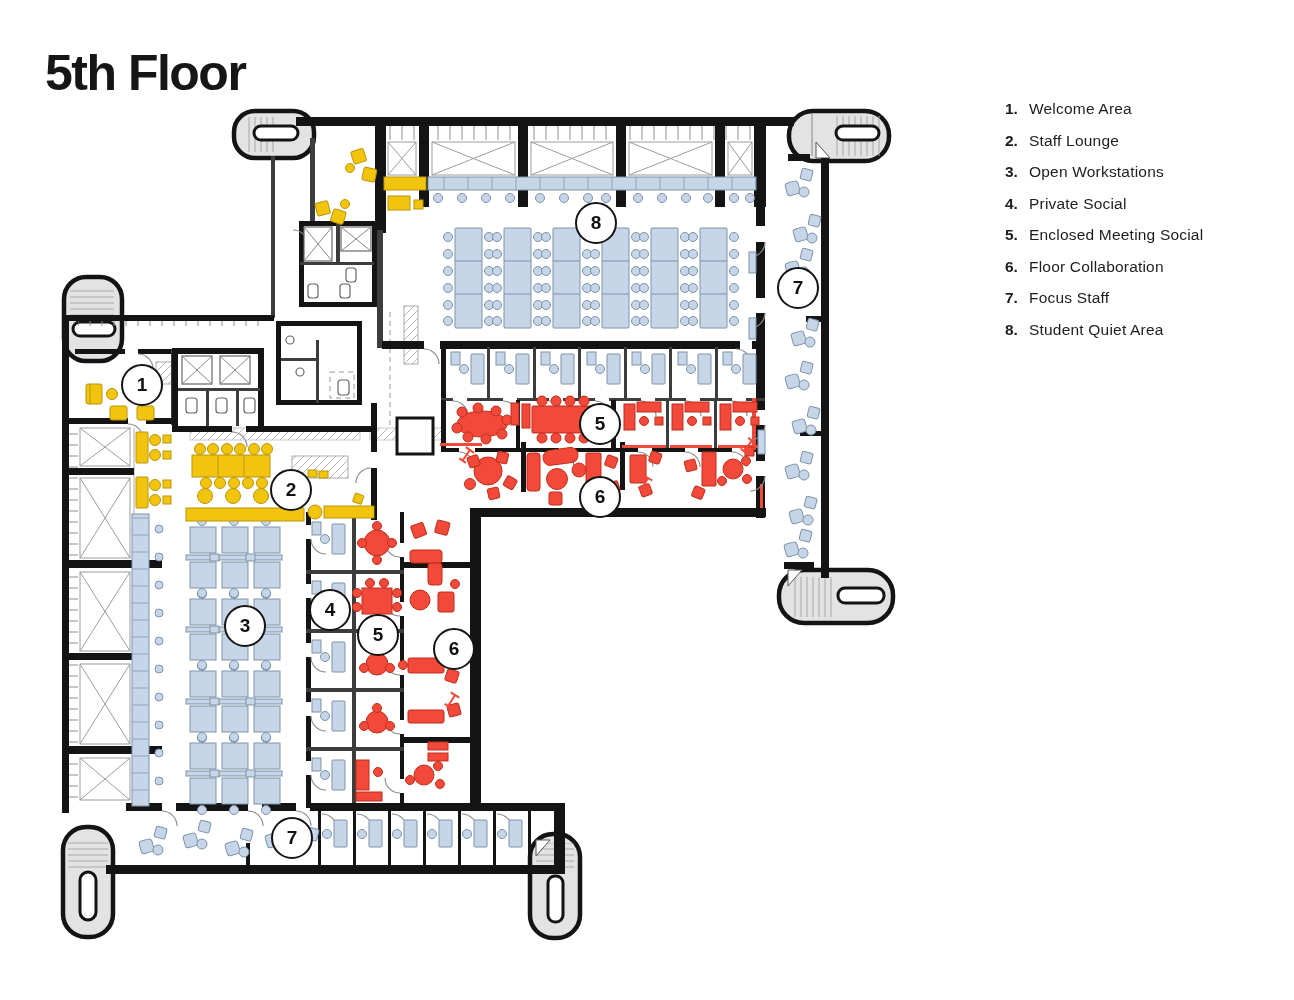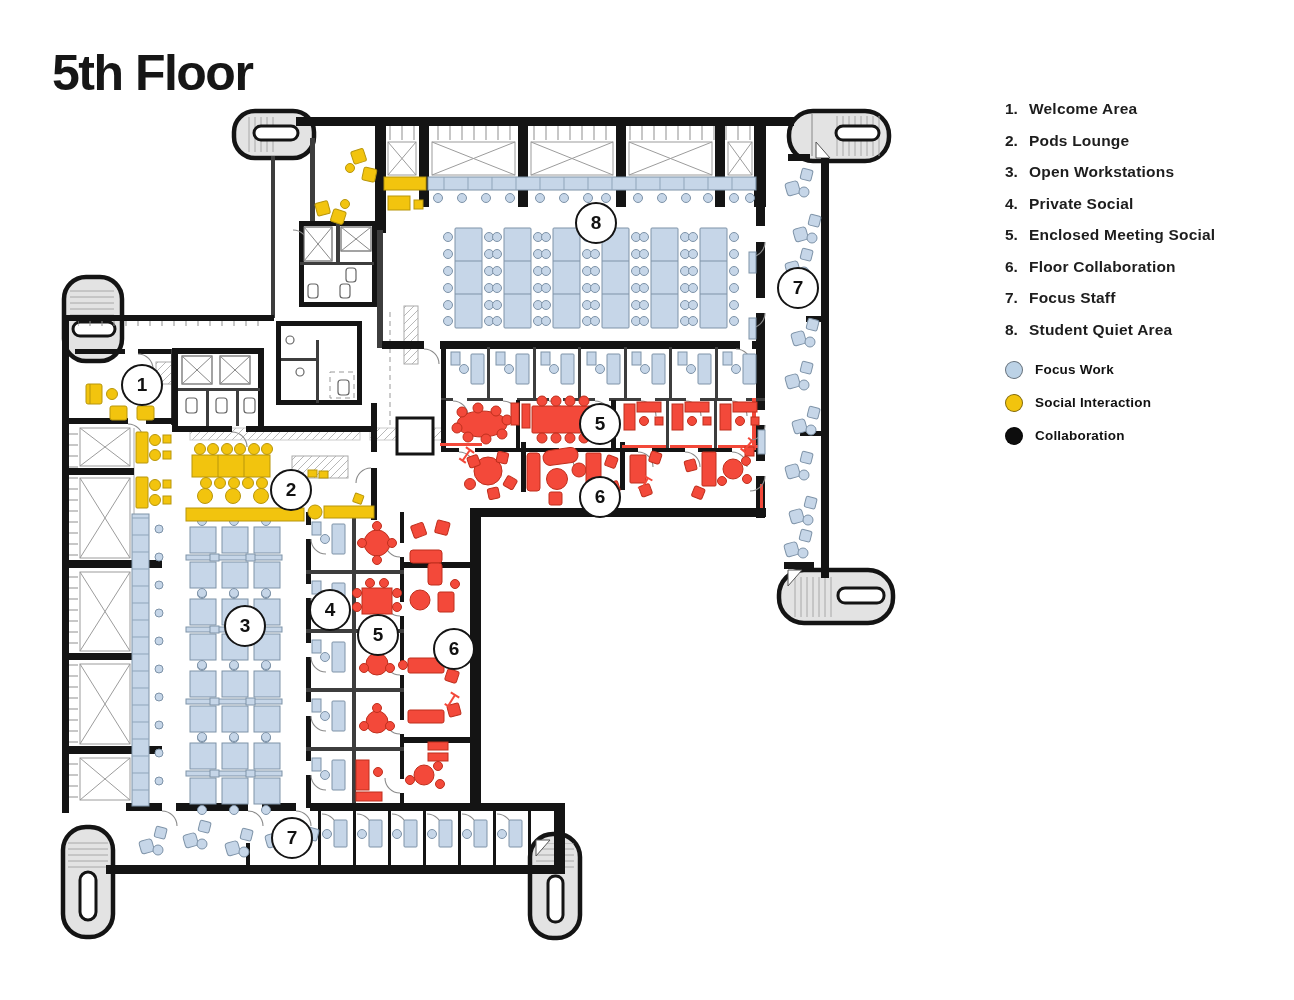--- a/index.html
+++ b/index.html
@@ -1,25 +1,25 @@
 <!DOCTYPE html>
 <html style="--c-focus: #c6d6e8; --c-social: #f2c40e; --c-collab: #f3493a;"><head>
 <meta charset="utf-8">
 <style>
   html,body{margin:0;padding:0;background:#fff;}
   body{font-family:"Liberation Sans","DejaVu Sans",sans-serif;}
   #stage{position:relative;width:1294px;height:1000px;background:#fff;overflow:hidden;}
   
-  .title{position:absolute;left:52px;top:44px;font-size:50px;font-weight:700;
+  .title{position:absolute;left:45px;top:44px;font-size:50px;font-weight:700;
          letter-spacing:-1.5px;color:#161616;}
   
   .legend{position:absolute;left:1005px;top:100px;width:260px;}
   .legend-row{display:flex;align-items:baseline;margin-bottom:13.5px;font-size:15.5px;color:#1d1d1d;}
   .legend-num{font-weight:700;width:24px;flex:0 0 24px;}
-  .legend-label{font-weight:700;letter-spacing:.2px;}
+  .legend-label{font-weight:400;letter-spacing:.2px;}
   .swatches{margin-top:22px;}
   .swatch-row{display:flex;align-items:center;margin-bottom:15px;}
   .swatch-dot{width:18px;height:18px;border-radius:50%;border:1px solid rgba(0,0,0,.45);
               margin-right:12px;flex:0 0 18px;box-sizing:border-box;}
   .swatch-label{font-size:13.5px;font-weight:700;color:#111;letter-spacing:.2px;}
   
   #plan{position:absolute;left:0;top:0;width:1294px;height:1000px;}
   .badge{position:absolute;width:38px;height:38px;margin-left:-19px;margin-top:-19px;
          border-radius:50%;background:#fff;border:2.5px solid #141414;z-index:6;
          display:flex;align-items:center;justify-content:center;
@@ -728,21 +728,21 @@
   </svg>
   <div class="badge" style="left: 140px; top: 383px;">1</div><div class="badge" style="left: 289px; top: 488px;">2</div><div class="badge" style="left: 243px; top: 624px;">3</div><div class="badge" style="left: 328px; top: 608px;">4</div><div class="badge" style="left: 376px; top: 633px;">5</div><div class="badge" style="left: 452px; top: 647px;">6</div><div class="badge" style="left: 598px; top: 422px;">5</div><div class="badge" style="left: 598px; top: 495px;">6</div><div class="badge" style="left: 796px; top: 286px;">7</div><div class="badge" style="left: 290px; top: 836px;">7</div><div class="badge" style="left: 594px; top: 221px;">8</div></div>
 
   <div class="legend">
     <div class="legend-row">
       <span class="legend-num">1.</span>
       <span class="legend-label">Welcome Area</span>
     </div>
     <div class="legend-row">
       <span class="legend-num">2.</span>
-      <span class="legend-label">Pods Lounge</span>
+      <span class="legend-label">Staff Lounge</span>
     </div>
     <div class="legend-row">
       <span class="legend-num">3.</span>
       <span class="legend-label">Open Workstations</span>
     </div>
     <div class="legend-row">
       <span class="legend-num">4.</span>
       <span class="legend-label">Private Social</span>
     </div>
     <div class="legend-row">
@@ -754,29 +754,15 @@
       <span class="legend-label">Floor Collaboration</span>
     </div>
     <div class="legend-row">
       <span class="legend-num">7.</span>
       <span class="legend-label">Focus Staff</span>
     </div>
     <div class="legend-row">
       <span class="legend-num">8.</span>
       <span class="legend-label">Student Quiet Area</span>
     </div>
-    <div class="swatches">
-      <div class="swatch-row">
-        <span class="swatch-dot" style="background-color: rgb(188, 210, 230);"></span>
-        <span class="swatch-label">Focus Work</span>
-      </div>
-      <div class="swatch-row">
-        <span class="swatch-dot" style="background-color: rgb(242, 196, 14);"></span>
-        <span class="swatch-label">Social Interaction</span>
-      </div>
-      <div class="swatch-row">
-        <span class="swatch-dot" style="background-color: rgb(13, 13, 13);"></span>
-        <span class="swatch-label">Collaboration</span>
-      </div>
-    </div>
   </div>
 
 </div>
 
 </body></html>

